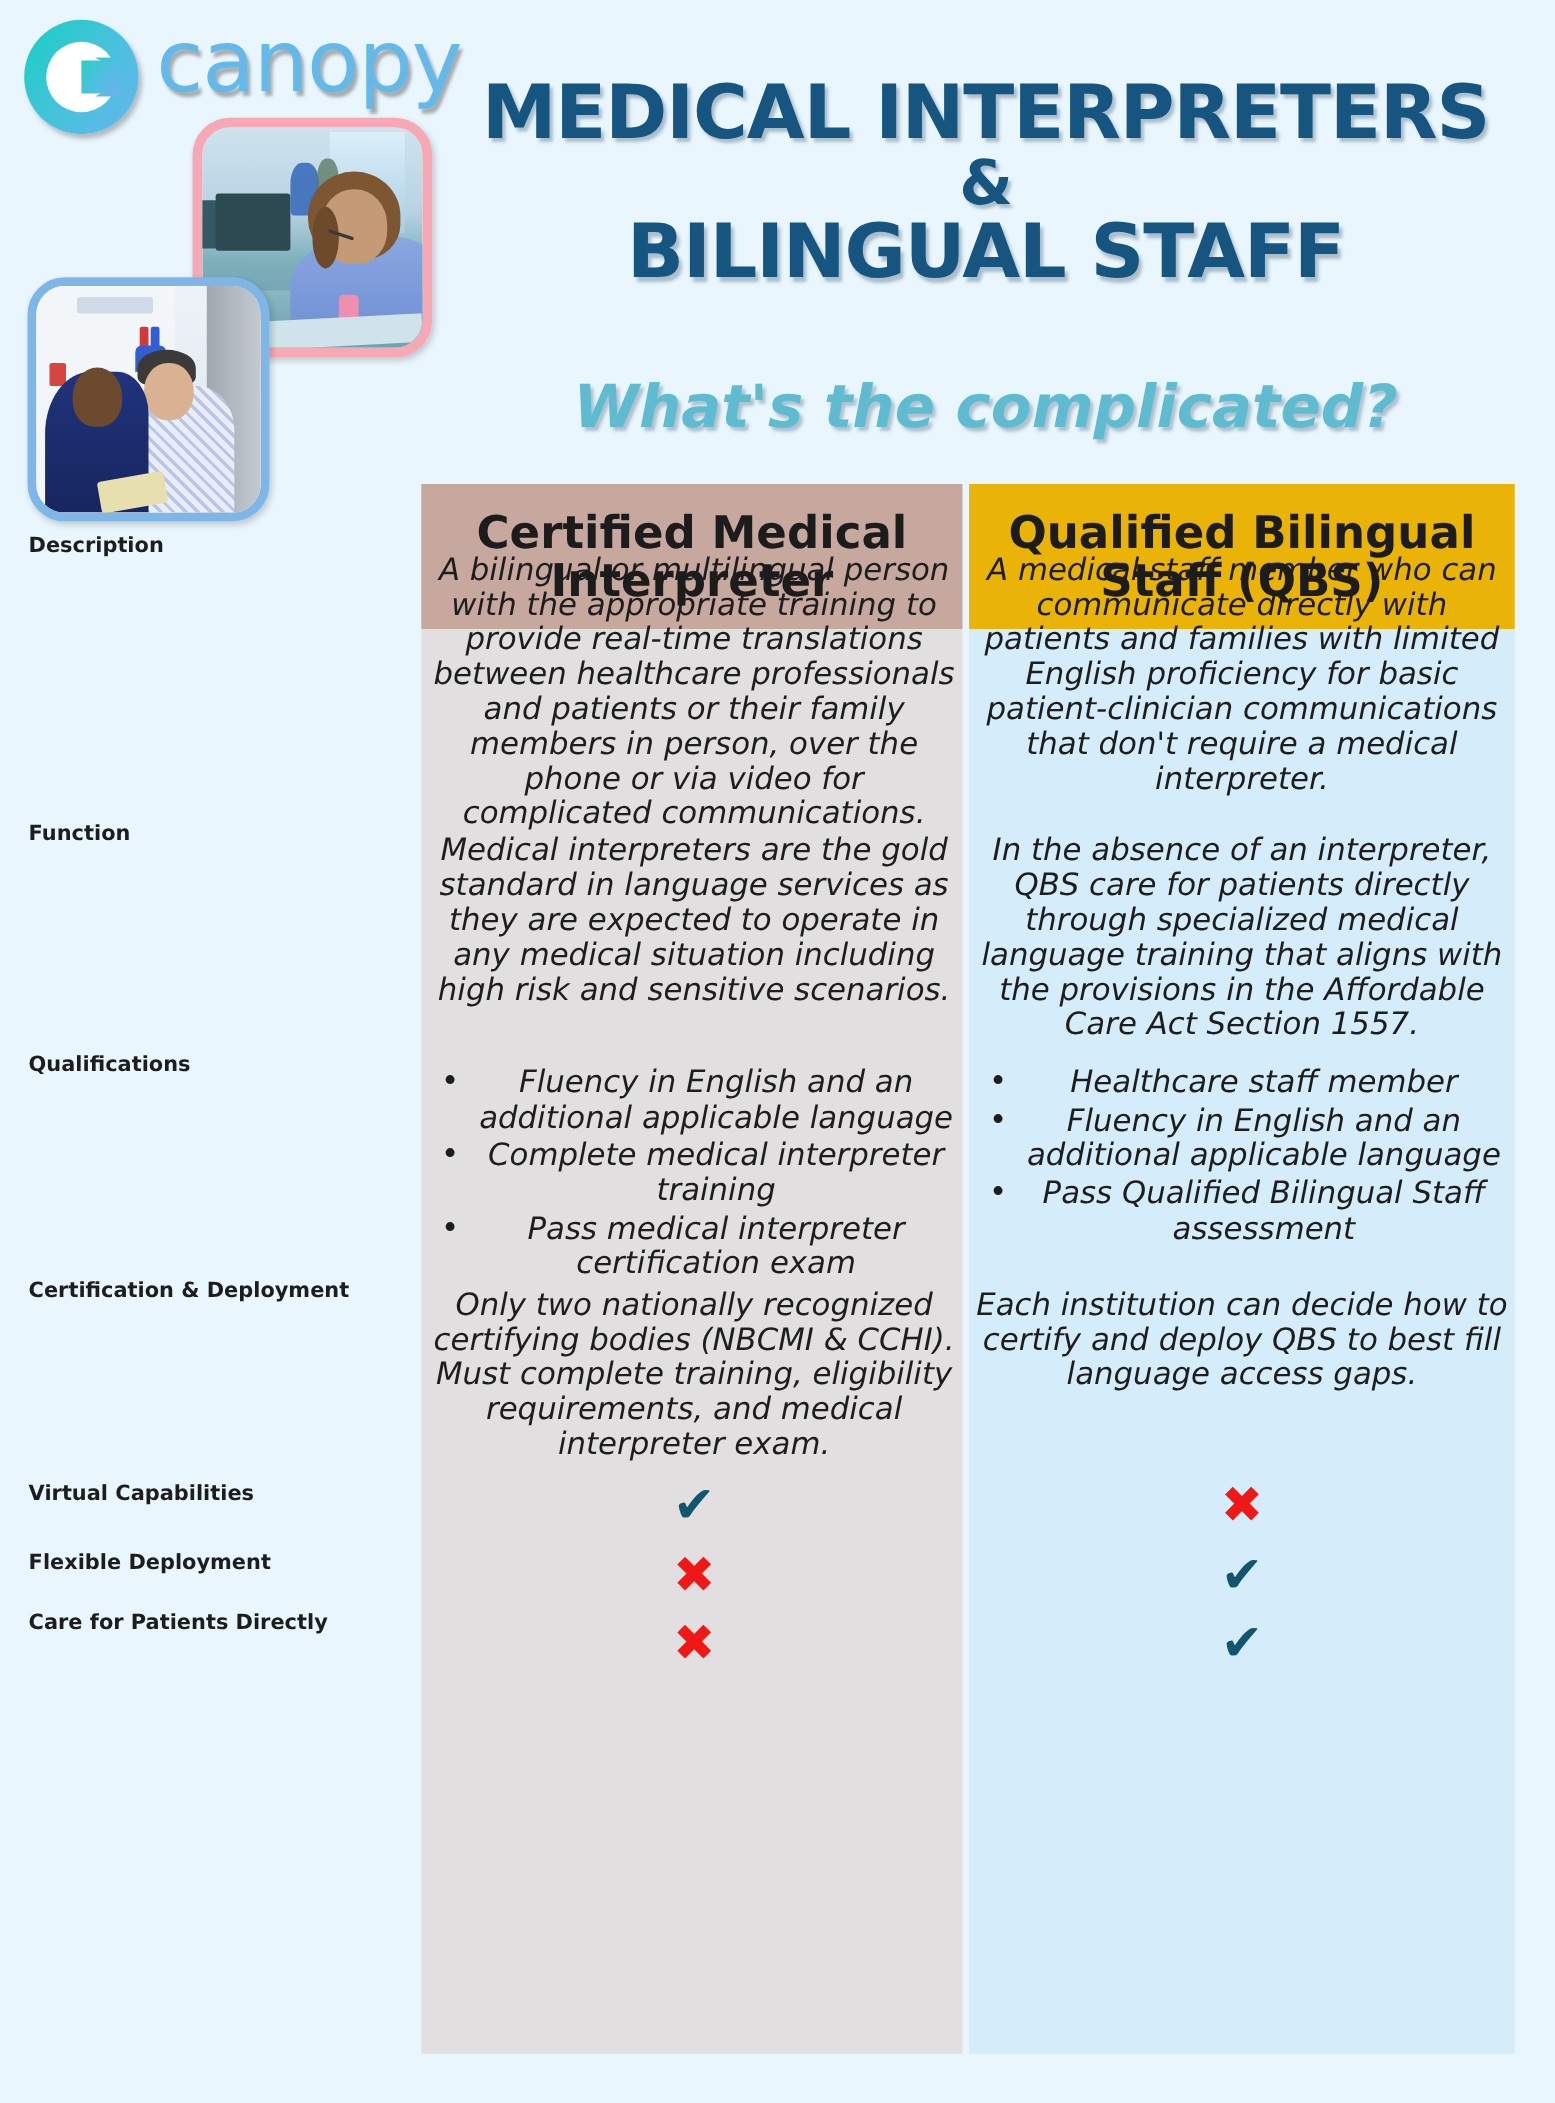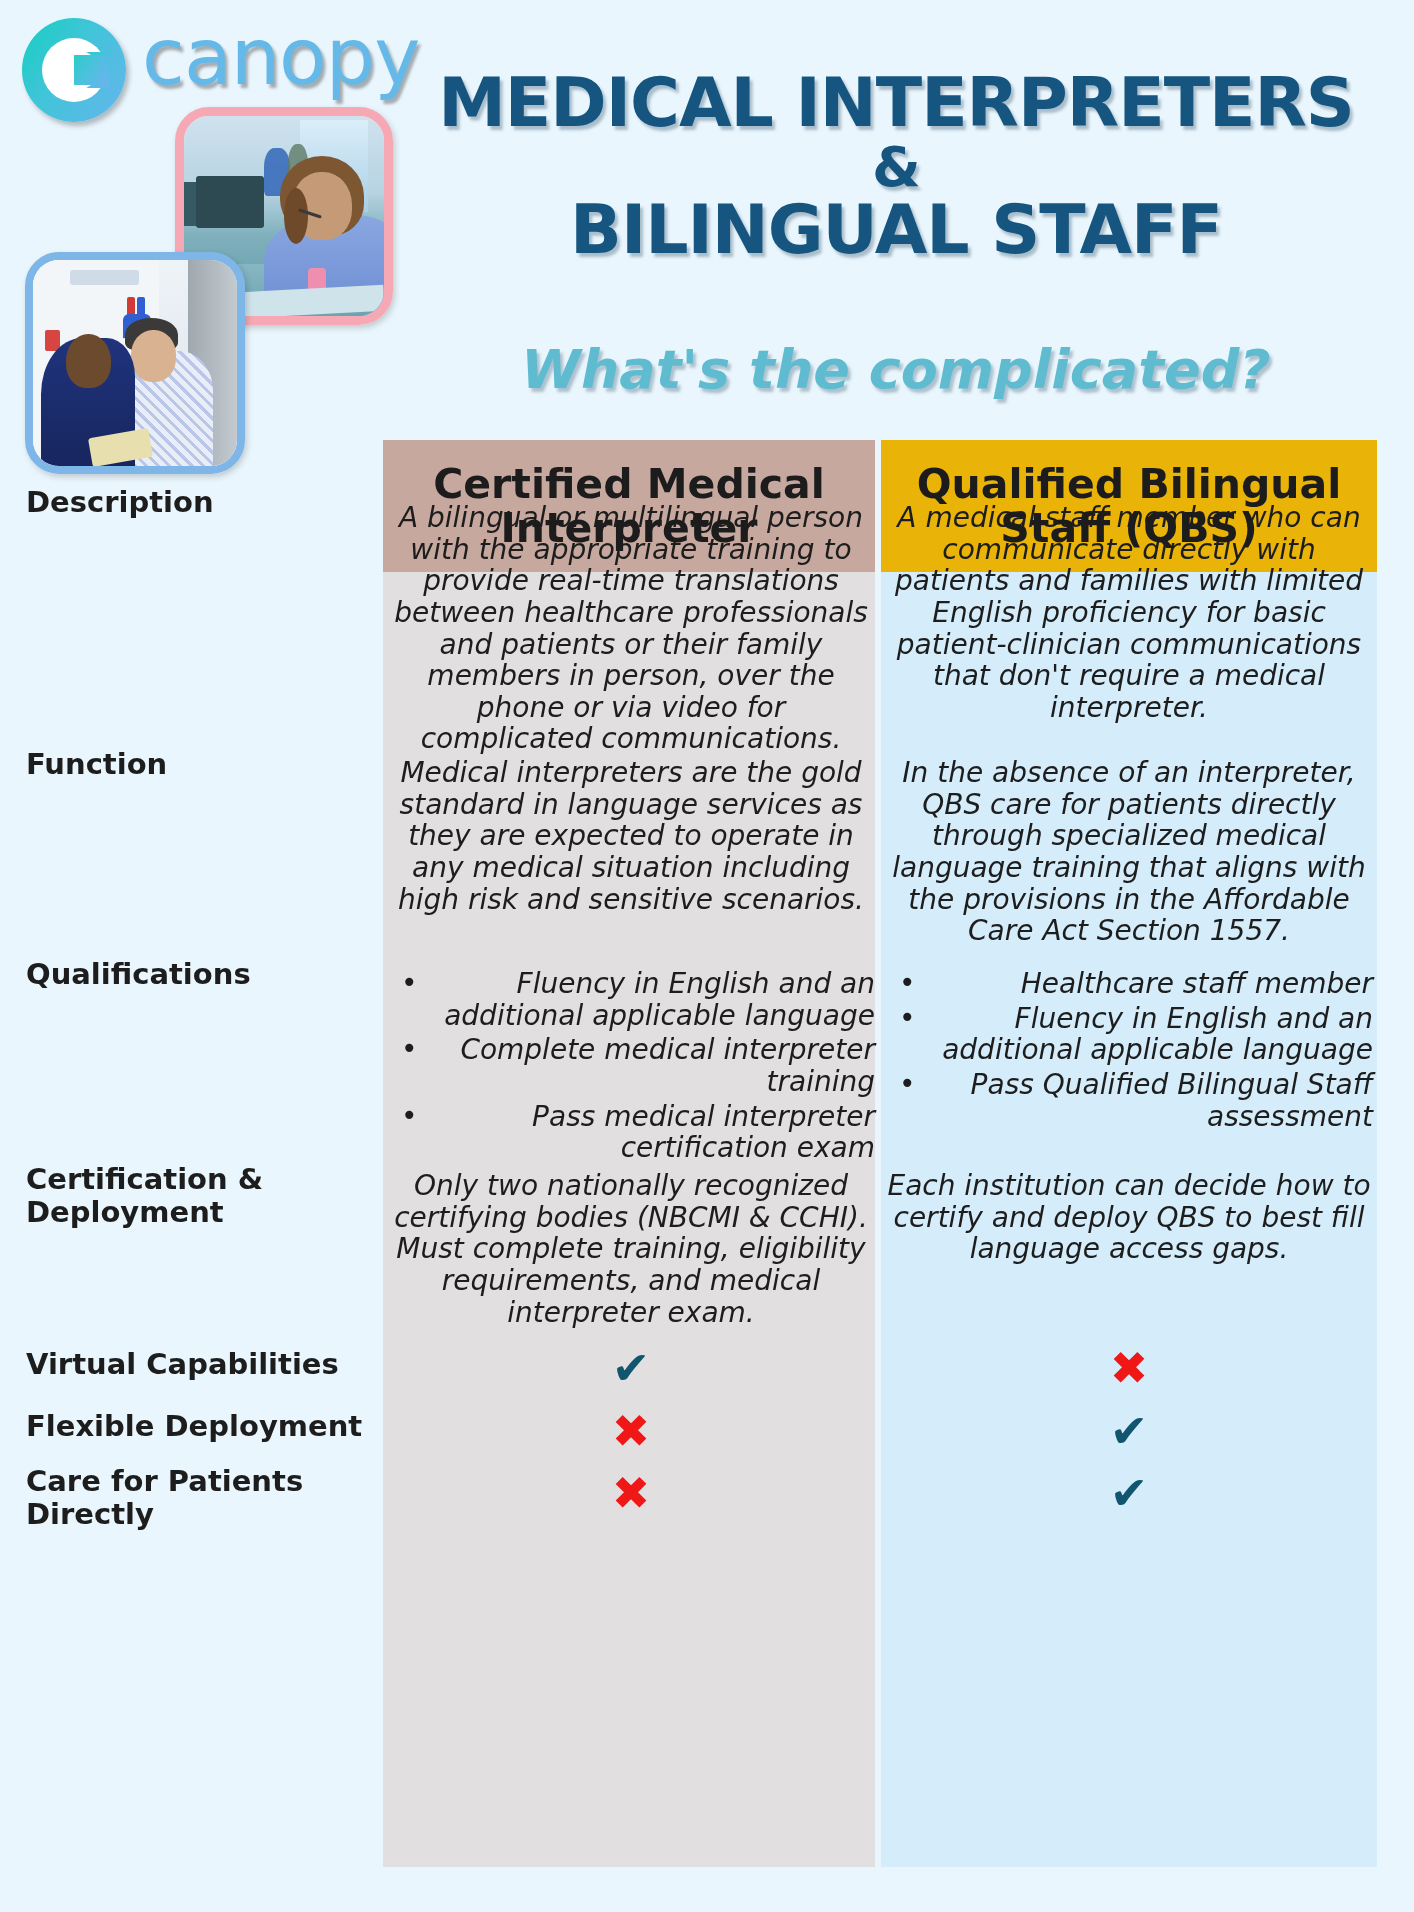--- a/index.html
+++ b/index.html
@@ -234,36 +234,36 @@
     bottom: 33px;
   }
   .col-a .col-body { background: #e1dfdf; }
   .col-b .col-body { background: #d5ecfa; }
   .rlabel {
     position: absolute;
     left: 26px;
     width: 350px;
     font-family: "DejaVu Sans", sans-serif;
     font-weight: 700;
-    font-size: 29px;
+    font-size: 19px;
     line-height: 1.14;
     color: #1d1d1d;
   }
 
   
   .cell {
     position: absolute;
     font-family: "DejaVu Sans", sans-serif;
     font-style: italic;
     font-size: 28px;
     line-height: 1.13;
     color: #1d1d1d;
     text-align: center;
   }
-  .cell.left { text-align: right; }
+  .cell.left { text-align: center; }
 
   .cell ul { list-style: none; }
   .cell li {
     position: relative;
     padding-left: 30px;
     margin-bottom: 3px;
   }
   .cell li::before {
     content: "\2022";
     position: absolute;

